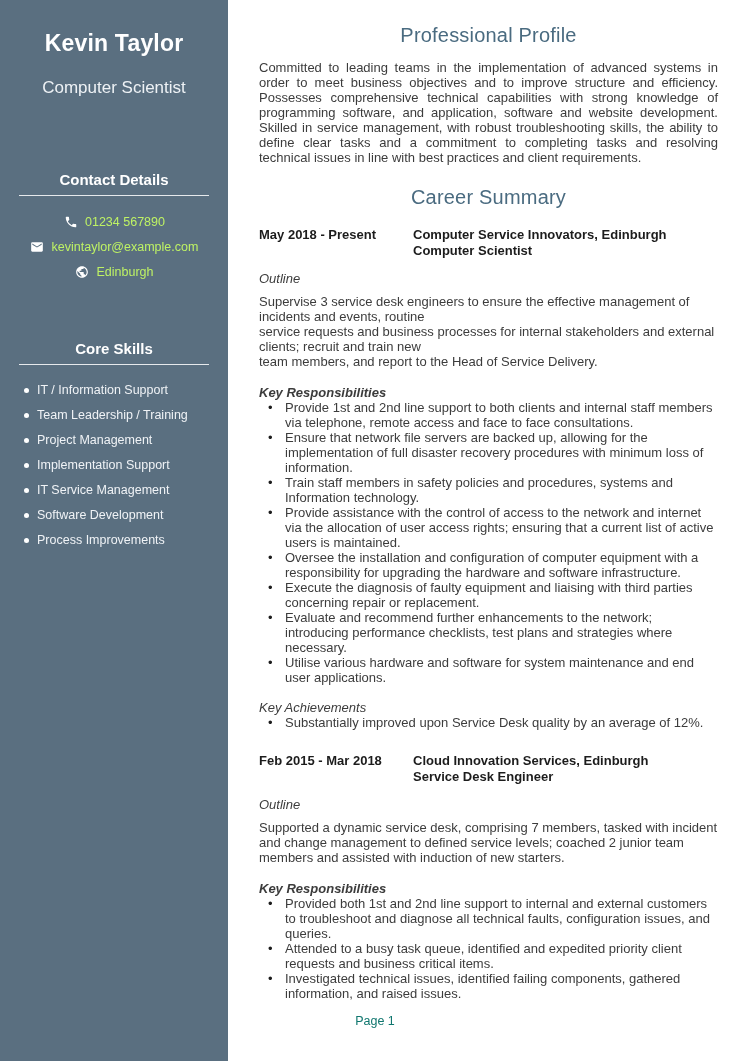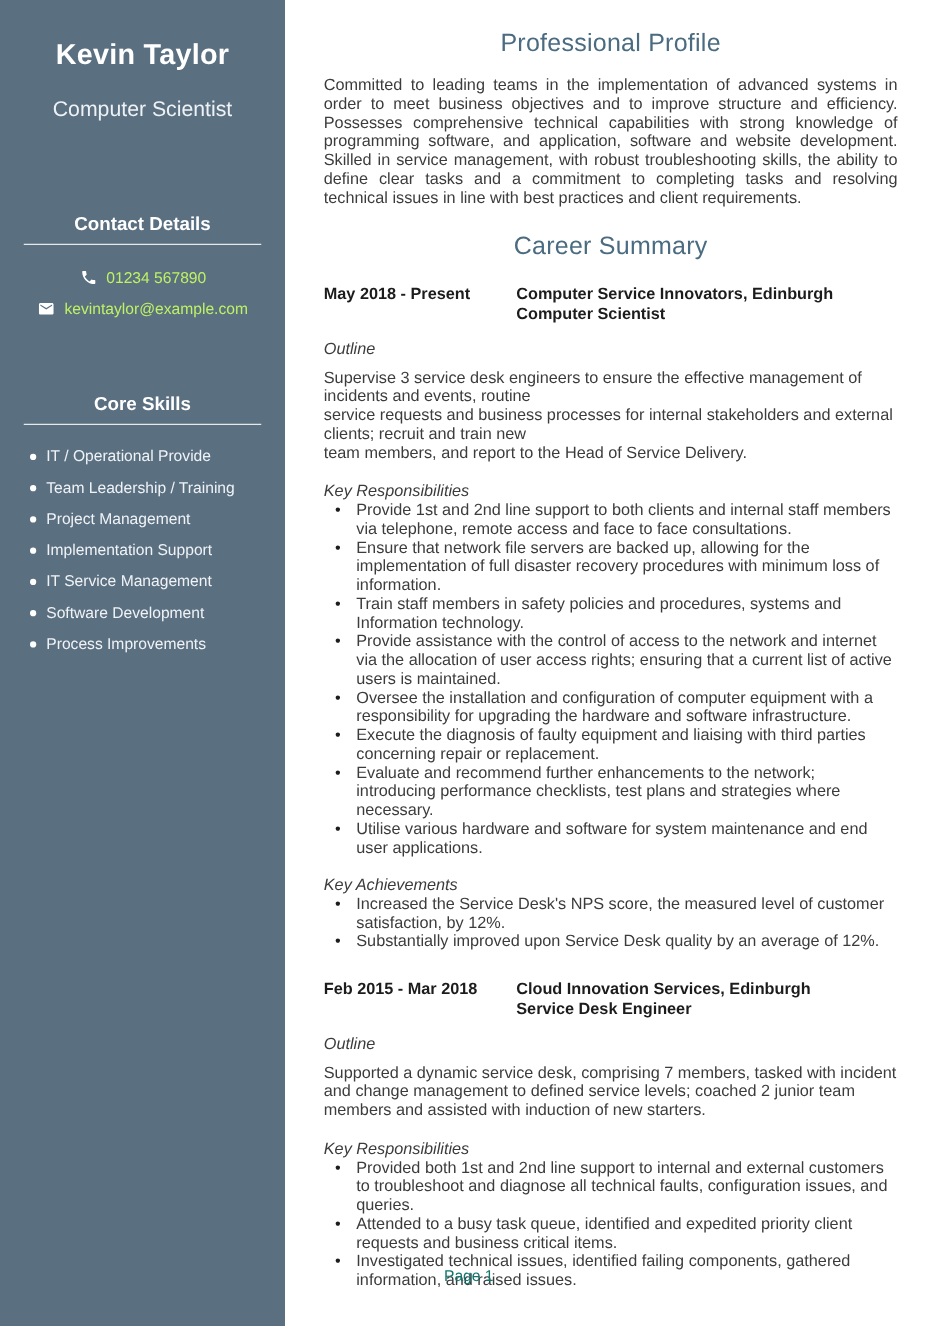--- a/index.html
+++ b/index.html
@@ -105,21 +105,21 @@
   .job-label{
     font-size:13px;font-style:italic;color:var(--body-text);
     line-height:15px;
   }
   .outline-label{margin-top:13px;}
   .job-outline{
     margin-top:8px;
     font-size:13px;line-height:15px;color:var(--body-text);
     white-space:pre-line;
   }
-  .resp-label{margin-top:16px;}
+  .resp-label{margin-top:16px;font-weight:bold;}
   .ach-label{margin-top:15px;}
   .bullets{list-style:none;}
   .bullets li{
     position:relative;
     padding-left:26px;
     font-size:13px;line-height:15px;
     color:var(--body-text);
   }
   .bullets li::before{
     content:"\2022";
@@ -153,28 +153,36 @@
           <span>01234 567890</span>
         </li>
         <li class="contact-item">
           <span class="icon">
             <svg viewBox="0 0 24 24">
               <path d="M20 4H4c-1.1 0-1.99.9-1.99 2L2 18c0 1.1.9 2 2 2h16c1.1 0 2-.9 2-2V6c0-1.1-.9-2-2-2zm0 4l-8 5-8-5V6l8 5 8-5v2z"></path>
             </svg>
           </span>
           <span>kevintaylor@example.com</span>
         </li>
+        <li class="contact-item">
+          <span class="icon">
+            <svg viewBox="0 0 24 24">
+              <path d="M12 2C6.48 2 2 6.48 2 12s4.48 10 10 10 10-4.48 10-10S17.52 2 12 2zm-1 17.93c-3.95-.49-7-3.85-7-7.93 0-.62.08-1.21.21-1.79L9 15v1c0 1.1.9 2 2 2v1.93zm6.9-2.54c-.26-.81-1-1.39-1.9-1.39h-1v-3c0-.55-.45-1-1-1H8v-2h2c.55 0 1-.45 1-1V7h2c1.1 0 2-.9 2-2v-.41c2.93 1.19 5 4.06 5 7.41 0 2.08-.8 3.97-2.1 5.39z"></path>
+            </svg>
+          </span>
+          <span>Edinburgh</span>
+        </li>
       </ul>
   </div>
 
   <div class="sb-section mt-skills">
     <div class="sb-heading">Core Skills</div>
     <hr class="sb-rule">
     <ul class="skills-list">
-        <li class="skill-item">IT / Operational Provide</li>
+        <li class="skill-item">IT / Information Support</li>
         <li class="skill-item">Team Leadership / Training</li>
         <li class="skill-item">Project Management</li>
         <li class="skill-item">Implementation Support</li>
         <li class="skill-item">IT Service Management</li>
         <li class="skill-item">Software Development</li>
         <li class="skill-item">Process Improvements</li>
       </ul>
   </div>
 </aside>
 
@@ -203,21 +211,20 @@
           <li>Ensure that network file servers are backed up, allowing for the implementation of full disaster recovery procedures with minimum loss of information.</li>
           <li>Train staff members in safety policies and procedures, systems and Information technology.</li>
           <li>Provide assistance with the control of access to the network and internet via the allocation of user access rights; ensuring that a current list of active users is maintained.</li>
           <li>Oversee the installation and configuration of computer equipment with a responsibility for upgrading the hardware and software infrastructure.</li>
           <li>Execute the diagnosis of faulty equipment and liaising with third parties concerning repair or replacement.</li>
           <li>Evaluate and recommend further enhancements to the network; introducing performance checklists, test plans and strategies where necessary.</li>
           <li>Utilise various hardware and software for system maintenance and end user applications.</li>
         </ul>
     <div class="job-label ach-label">Key Achievements</div>
     <ul class="bullets">
-          <li>Increased the Service Desk's NPS score, the measured level of customer satisfaction, by 12%.</li>
           <li>Substantially improved upon Service Desk quality by an average of 12%.</li>
         </ul>
   </section>
 
   <section class="job">
     <div class="job-header">
       <div class="job-dates">Feb 2015 - Mar 2018</div>
       <div class="job-titleblock">
         <div class="job-company">Cloud Innovation Services, Edinburgh</div>
         <div class="job-role">Service Desk Engineer</div>

